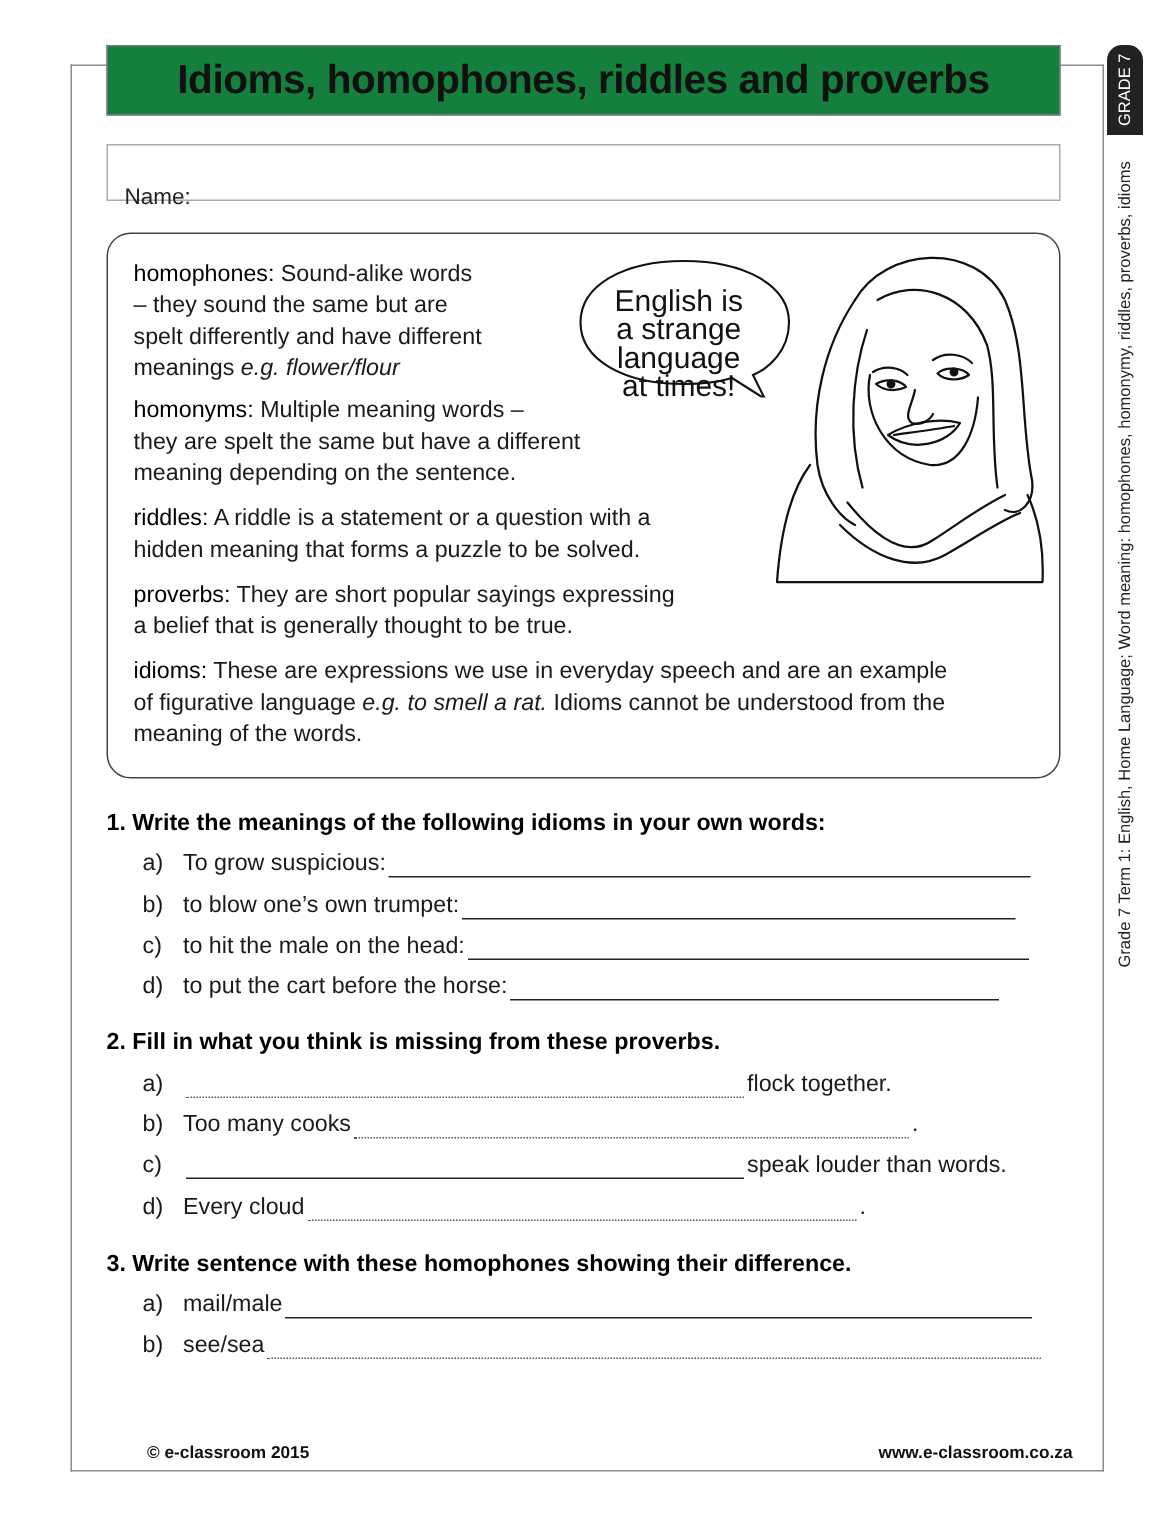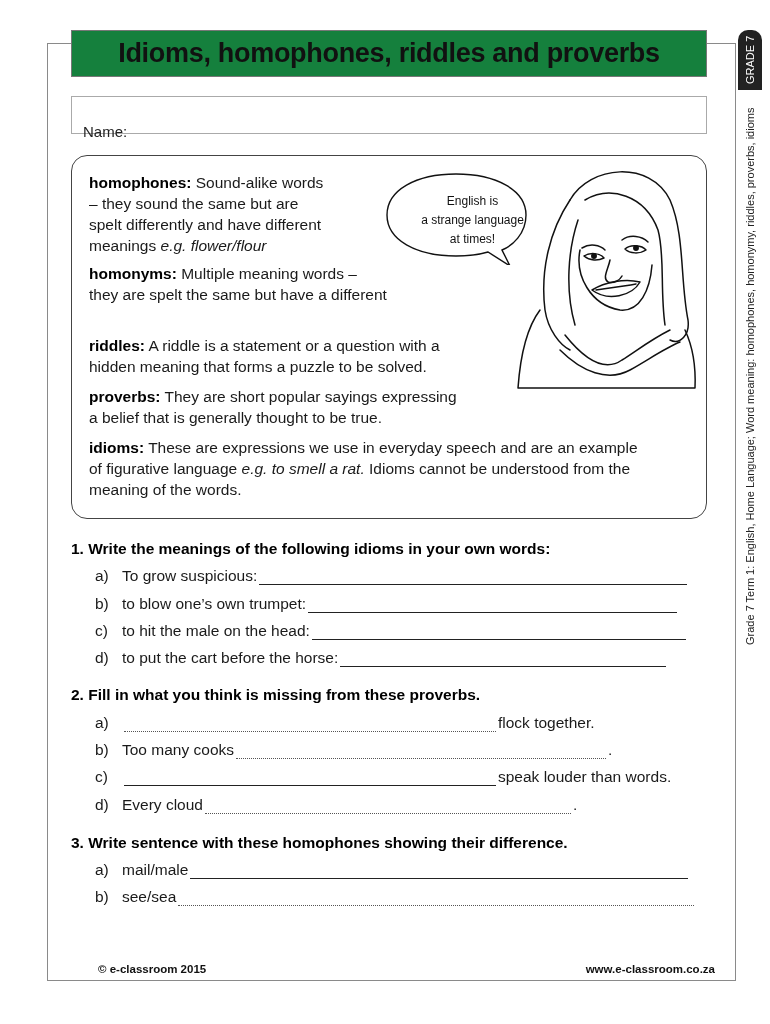--- a/index.html
+++ b/index.html
@@ -16,26 +16,26 @@
                display:flex; align-items:center; justify-content:center; }
   .title-box h1 { margin:0; font-size:27px; font-weight:bold; letter-spacing:-0.3px; color:#111; }
 
   .name-box { position:absolute; left:71px; top:96px; width:636px; height:38px;
               border:1px solid #aaa; box-sizing:border-box; display:flex; align-items:center; padding-left:11px; }
   .name-box span { font-size:15px; color:#222;margin-top:32px; }
 
   .info-box { position:absolute; left:71px; top:155px; width:636px; height:364px;
               border:1px solid #444; border-radius:16px; box-sizing:border-box; }
   .def { position:absolute; font-size:15.5px; line-height:21px; color:#1a1a1a; }
-  .def b { font-weight:bold; color:#000;margin-top:40px; }
+  .def b { font-weight:normal; color:#000;margin-top:40px; }
   .def i { font-style:italic;margin-top:16px; }
 
   .bubble { position:absolute; left:384px; top:170px; width:145px; height:95px; }
-  .bubble-text { position:absolute; left:400px; top:192px; width:145px; text-align:center;
-                 font-size:12px; line-height:19px; color:#111; }
+  .bubble-text { position:absolute; left:380px; top:192px; width:145px; text-align:center;
+                 font-size:20px; line-height:19px; color:#111; }
 
   .portrait { position:absolute; left:510px; top:160px; width:190px; height:230px; }
 
   .q-title { position:absolute; left:71px; font-size:15.5px; font-weight:bold; color:#000; }
   .q-item { position:absolute; left:95px; font-size:15.5px; color:#1a1a1a; display:flex; align-items:flex-end; }
   .q-item .letter { width:27px; display:inline-block; }
   .blank { display:inline-block; border-bottom:1px solid #222; height:15px; margin:0 2px; }
   .blank.light { border-bottom:1px dotted #555; }
 
   .footer-left { position:absolute; left:62px; top:963px; font-size:11.5px; font-weight:bold; color:#111;margin-left:36px; }
@@ -74,20 +74,21 @@
 <div class="def" style="left:89px; top:172px;">
   <div><b>homophones:</b><span> Sound-alike words</span></div>
   <div>– they sound the same but are</div>
   <div>spelt differently and have different</div>
   <div><span>meanings </span><i>e.g. flower/flour</i></div>
 </div>
 
 <div class="def" style="left:89px; top:263px;">
   <div><b>homonyms:</b><span> Multiple meaning words –</span></div>
   <div>they are spelt the same but have a different</div>
+  <div>meaning depending on the sentence.</div>
 </div>
 
 <div class="def" style="left:89px; top:335px;">
   <div><b>riddles:</b><span> A riddle is a statement or a question with a</span></div>
   <div>hidden meaning that forms a puzzle to be solved.</div>
 </div>
 
 <div class="def" style="left:89px; top:386px;">
   <div><b>proverbs:</b><span> They are short popular sayings expressing</span></div>
   <div>a belief that is generally thought to be true.</div>

